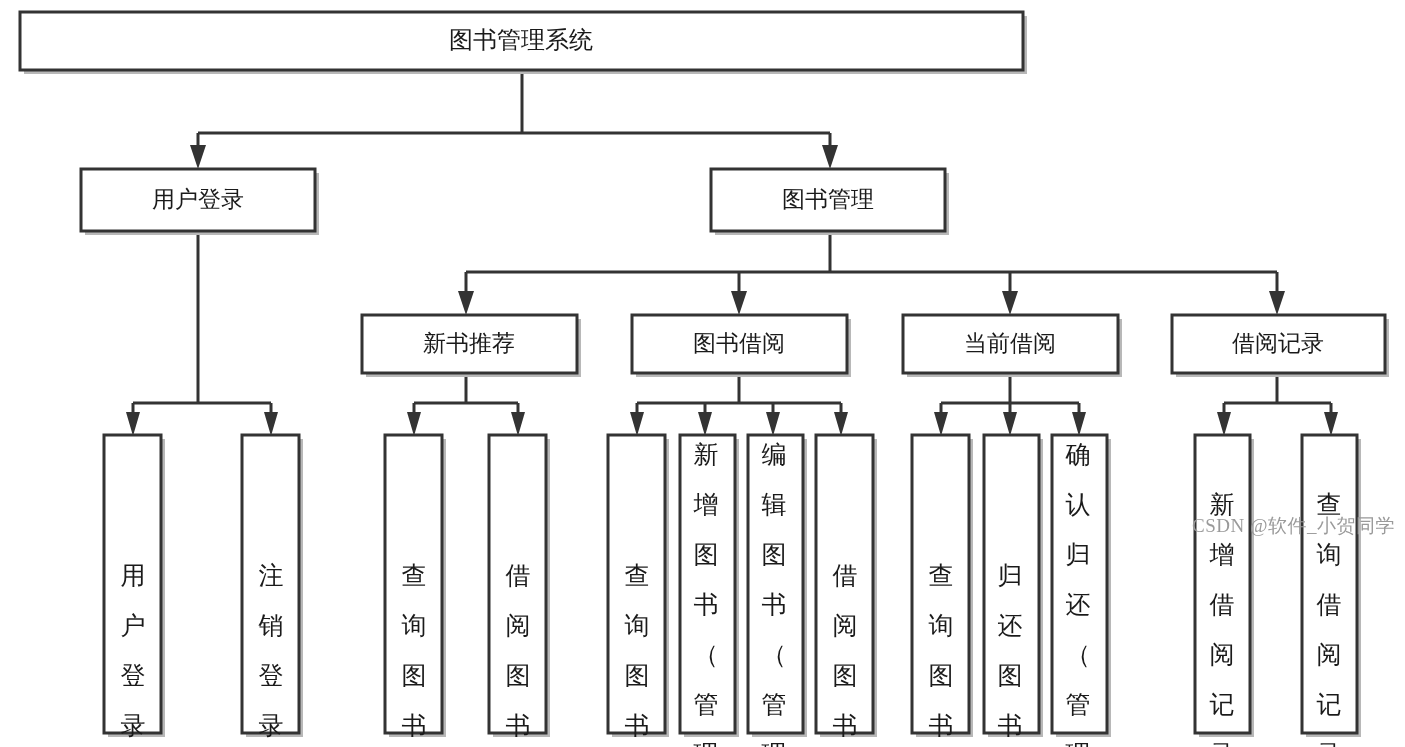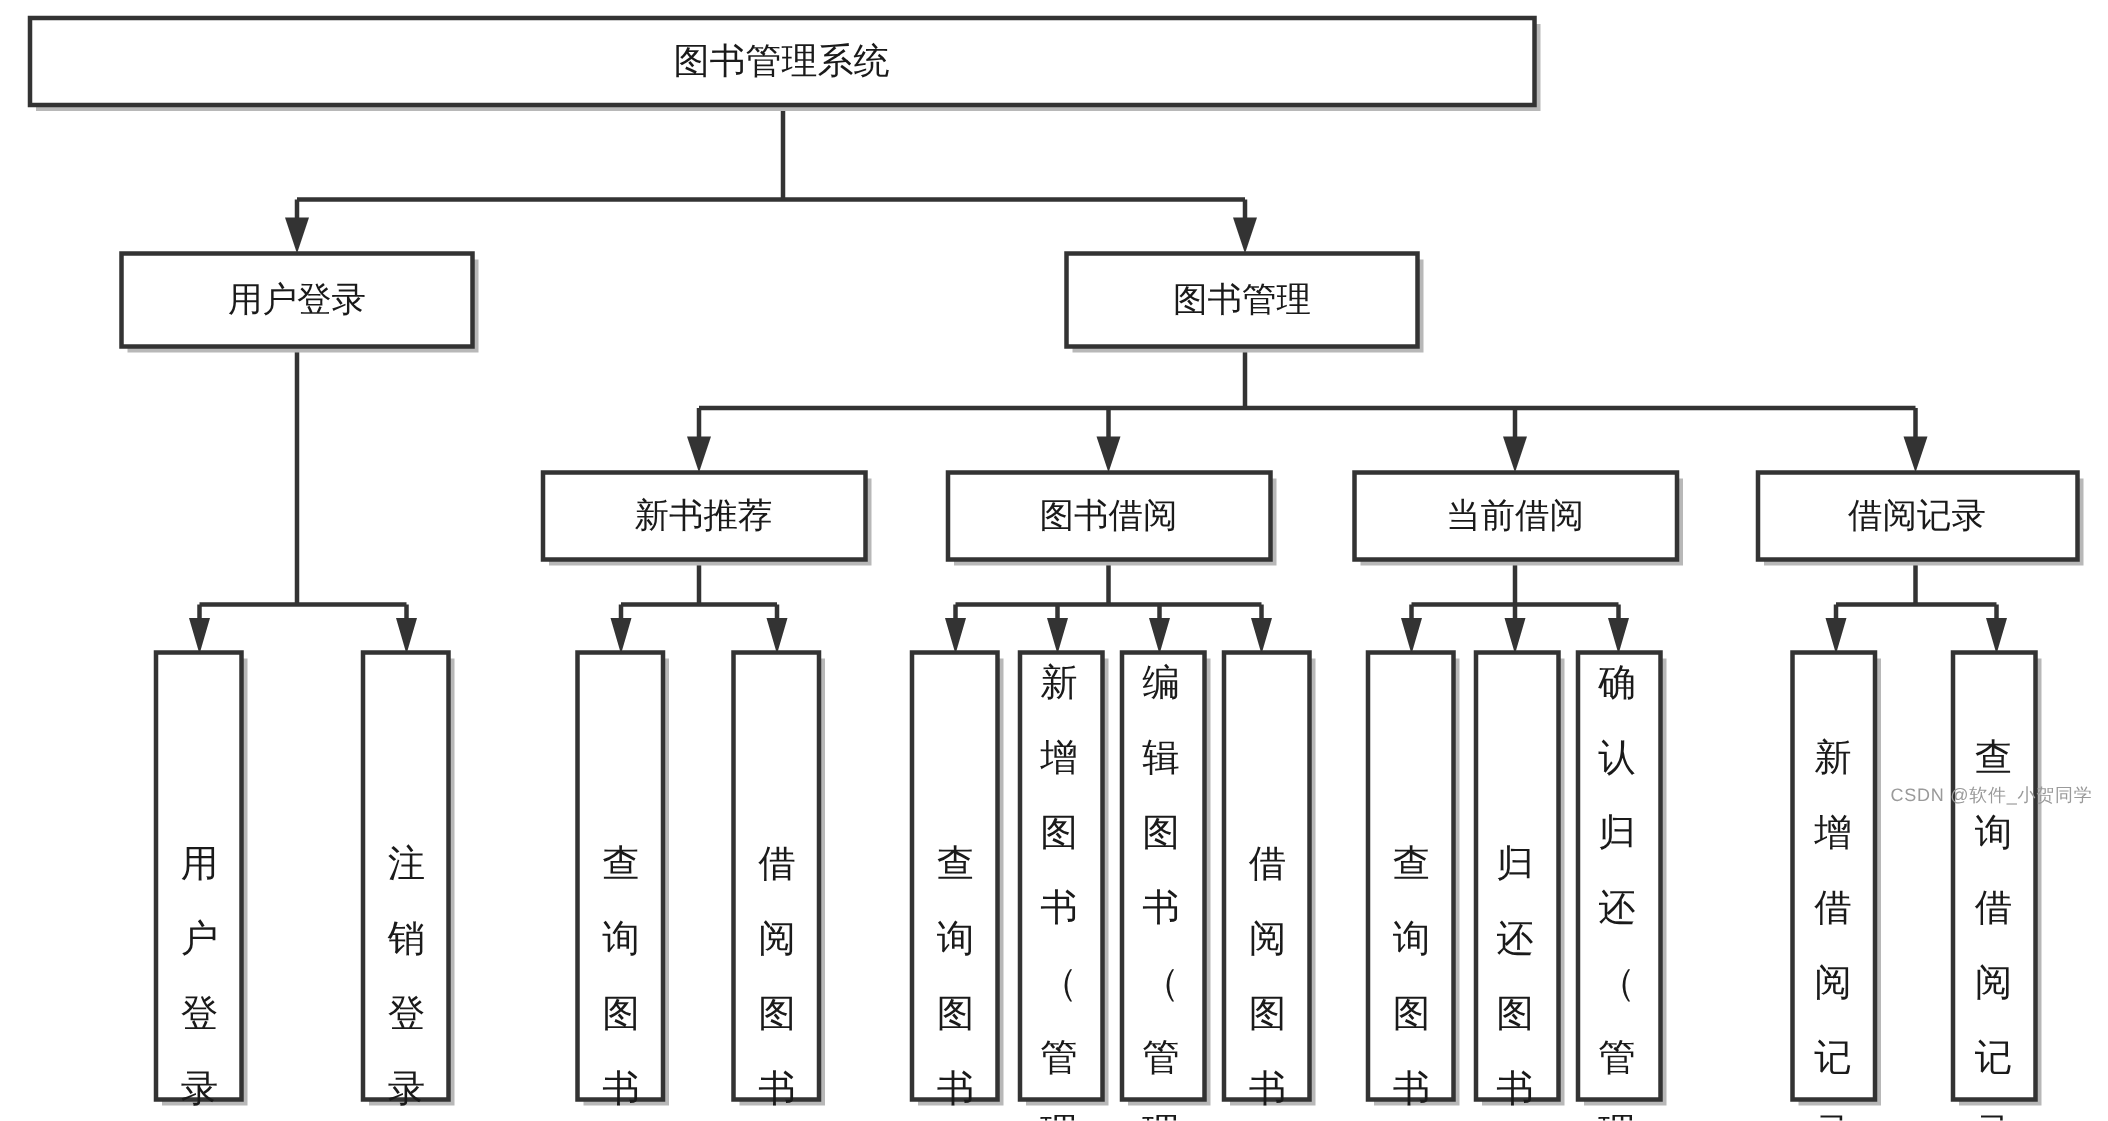--- a/index.html
+++ b/index.html
@@ -57,22 +57,22 @@
     fill: none;
   }
   .arrow-head {
     fill: #333333;
     stroke: none;
   }
   .watermark {
     position: absolute;
     right: 10px;
     bottom: 6px;
-    font-family: Liberation Sans, sans-serif;
-    font-size: 12px;
+    font-family: Liberation Serif, serif;
+    font-size: 19px;
     color: #9a9a9a;
     letter-spacing: 0.5px;
     white-space: nowrap;
   }
 </style>
 </head>
 <body>
 
 <div id="diagram-root">
   <svg class="flow" viewBox="0 0 1405 747" xmlns="http://www.w3.org/2000/svg">

